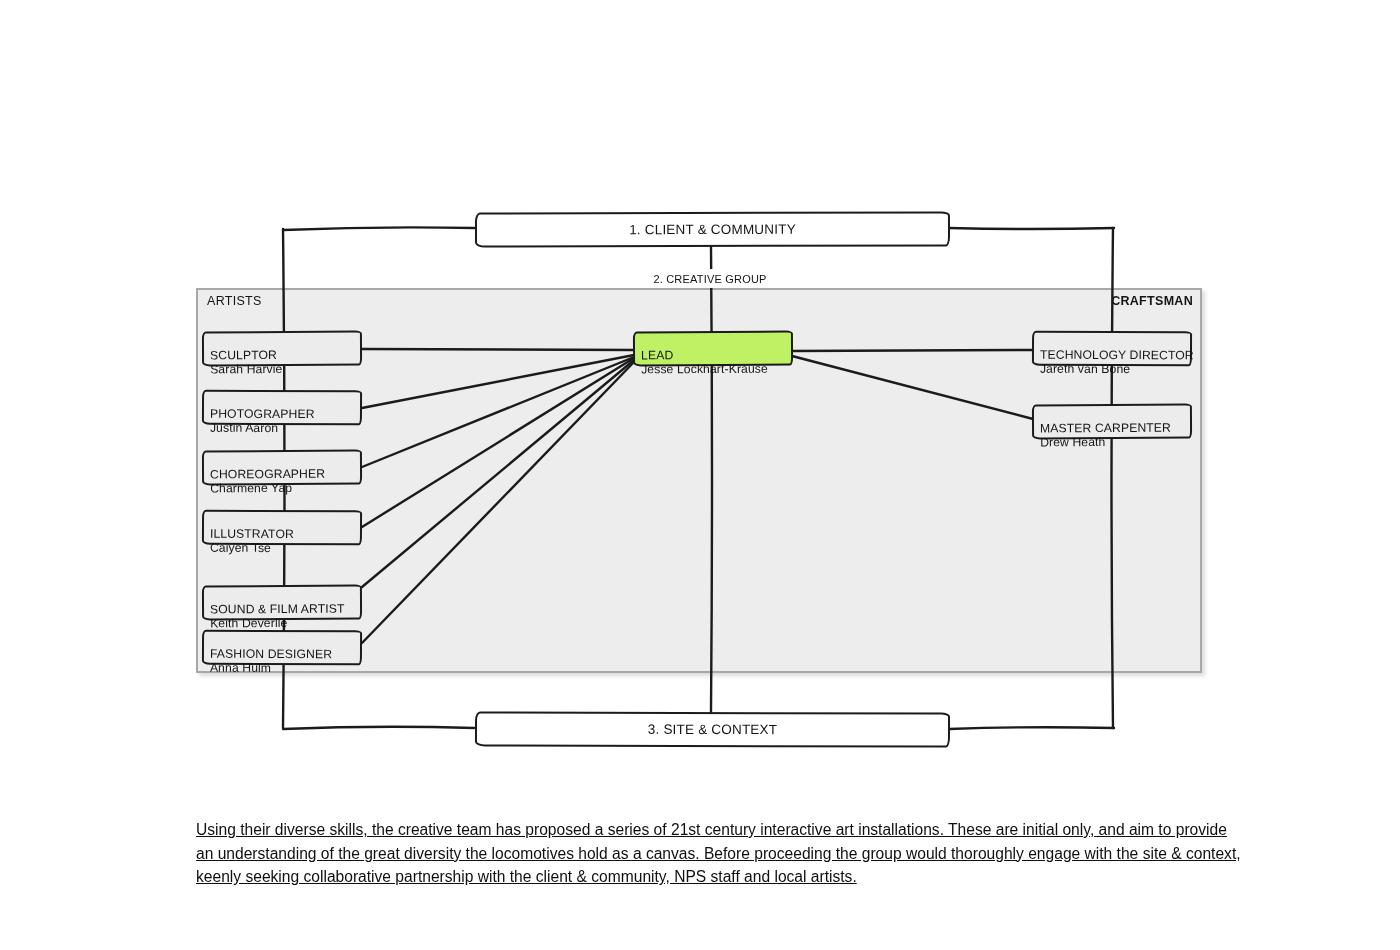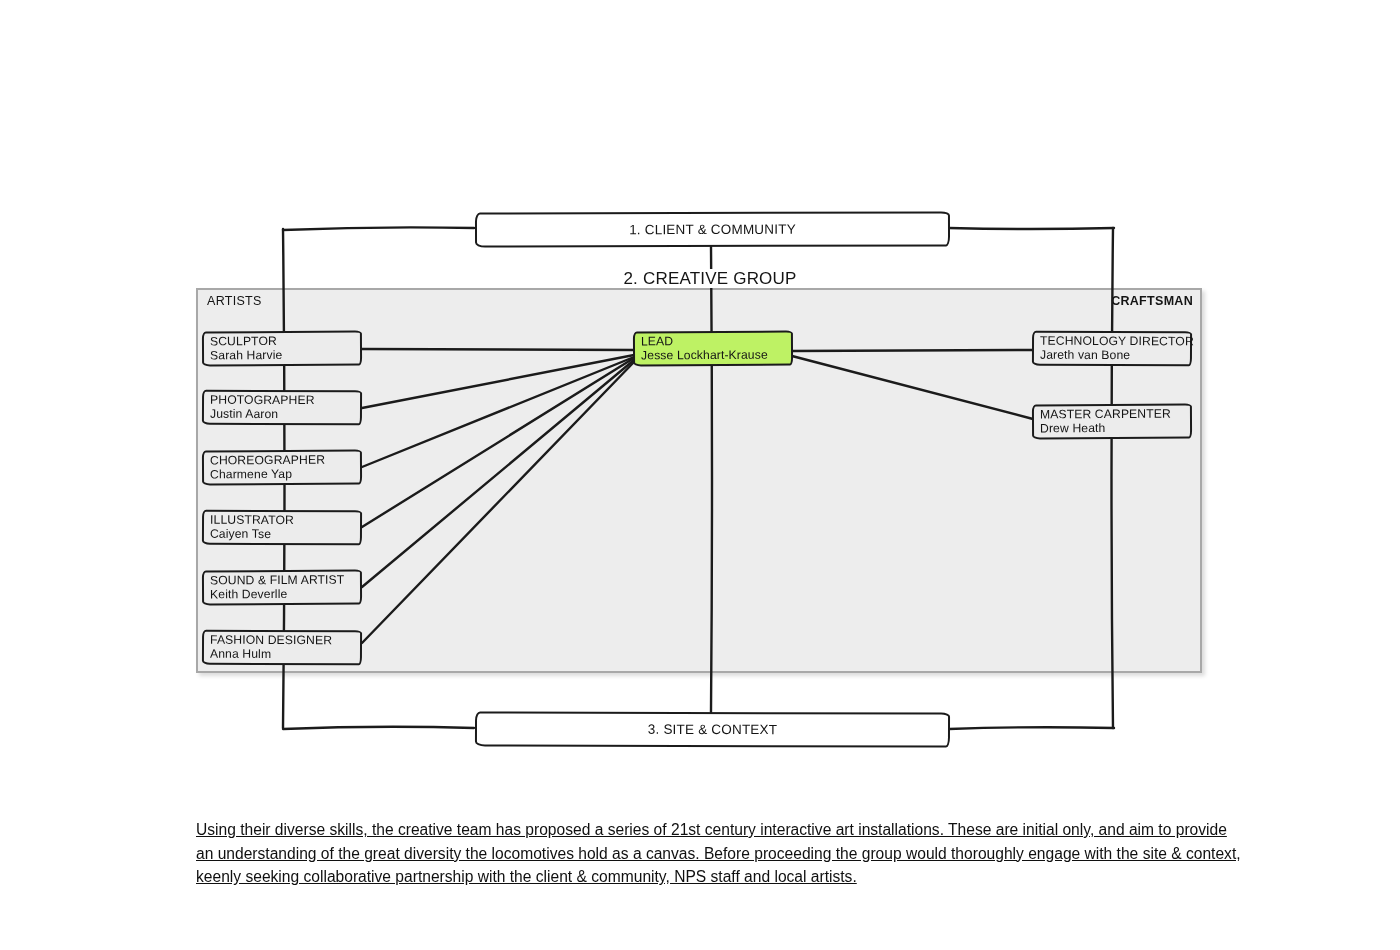--- a/index.html
+++ b/index.html
@@ -46,37 +46,37 @@
     font-size: 13.5px;
     letter-spacing: 0.2px;
   }
   .band-node.top { top: 212px; transform: rotate(-0.15deg); }
   .band-node.bottom { top: 712px; transform: rotate(0.15deg); }
   .group-label {
     left: 612px; top: 269px;
     width: 196px; height: 19px;
     background: #ffffff;
     display: flex; align-items: center; justify-content: center;
-    font-size: 17px;
+    font-size: 11px;
     letter-spacing: 0.2px;
   }
   .section-label {
     position: absolute;
     top: 4px;
     font-size: 12.5px;
     letter-spacing: 0.3px;
   }
   .section-label.left { left: 9px; }
   .section-label.right { right: 7px; font-weight: bold; }
   .node {
     width: 160px; height: 35px;
     background: #ececec;
     border: 2.5px solid #1b1b1b;
     border-radius: 4px 7px 3px 8px / 7px 3px 8px 4px;
-    padding: 2px 4px 0 6px;
+    padding: 16px 4px 0 6px;
     line-height: 13.8px;
     font-size: 12.2px;
     white-space: nowrap;
     overflow: visible;
   }
   .node:nth-child(odd) { transform: rotate(-0.3deg); }
   .node:nth-child(even) { transform: rotate(0.25deg); }
   .node.lead { background: #bef264; }
   .node .role { letter-spacing: 0.1px; }
   .node .person { letter-spacing: 0.1px; }
@@ -142,21 +142,21 @@
     <div class="person">Justin Aaron</div>
   </div>
   <div class="node" style="left:202px; top:450px">
     <div class="role">CHOREOGRAPHER</div>
     <div class="person">Charmene Yap</div>
   </div>
   <div class="node" style="left:202px; top:510px">
     <div class="role">ILLUSTRATOR</div>
     <div class="person">Caiyen Tse</div>
   </div>
-  <div class="node" style="left:202px; top:570px">
+  <div class="node" style="left:202px; top:585px">
     <div class="role">SOUND &amp; FILM ARTIST</div>
     <div class="person">Keith Deverlle</div>
   </div>
   <div class="node" style="left:202px; top:630px">
     <div class="role">FASHION DESIGNER</div>
     <div class="person">Anna Hulm</div>
   </div>
 
   <div class="node lead" style="left:633px; top:331px">
     <div class="role">LEAD</div>

